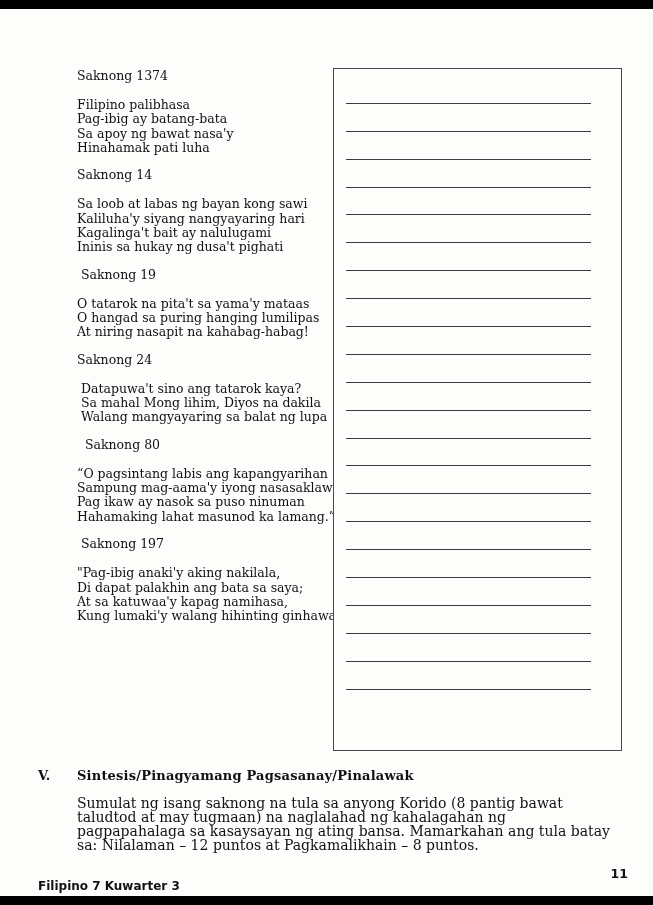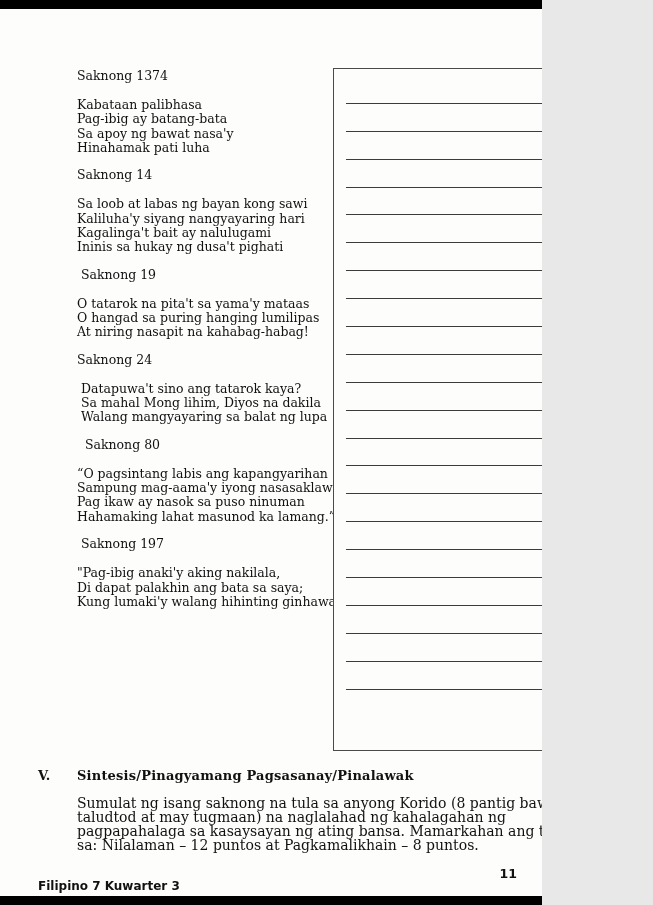--- a/index.html
+++ b/index.html
@@ -1,18 +1,18 @@
 <!DOCTYPE html>
 <html><head>
 <meta charset="utf-8">
 <style>
   html, body { margin: 0; padding: 0; background: #e8e8e8; }
   .page {
     position: relative;
-    width: 542px;
+    width: 653px;
     height: 905px;
     background: #fdfdfc;
     overflow: hidden;
     font-family: "DejaVu Serif", serif;
     color: #111;
   }
   .scan-bar { position: absolute; left: 0; width: 100%; background: #000; }
   .scan-bar.top { top: 0; height: 9px; }
   .scan-bar.bottom { bottom: 0; height: 9px; }
 
@@ -103,21 +103,21 @@
 </head>
 <body>
 
 <div class="page">
 
   <div class="scan-bar top"></div>
 
   <div class="stanza-list">
       <div class="stanza">
         <div class="stanza-title">Saknong 1374</div>
-        <div class="stanza-line">Kabataan palibhasa</div>
+        <div class="stanza-line">Filipino palibhasa</div>
         <div class="stanza-line">Pag-ibig ay batang-bata</div>
         <div class="stanza-line">Sa apoy ng bawat nasa'y</div>
         <div class="stanza-line">Hinahamak pati luha</div>
       </div>
       <div class="stanza">
         <div class="stanza-title">Saknong 14</div>
         <div class="stanza-line">Sa loob at labas ng bayan kong sawi</div>
         <div class="stanza-line">Kaliluha'y siyang nangyayaring hari</div>
         <div class="stanza-line">Kagalinga't bait ay nalulugami</div>
         <div class="stanza-line">Ininis sa hukay ng dusa't pighati</div>
@@ -138,20 +138,21 @@
         <div class="stanza-title">  Saknong 80</div>
         <div class="stanza-line">“O pagsintang labis ang kapangyarihan</div>
         <div class="stanza-line">Sampung mag-aama'y iyong nasasaklaw</div>
         <div class="stanza-line">Pag ikaw ay nasok sa puso ninuman</div>
         <div class="stanza-line">Hahamaking lahat masunod ka lamang.”</div>
       </div>
       <div class="stanza">
         <div class="stanza-title"> Saknong 197</div>
         <div class="stanza-line">"Pag-ibig anaki'y aking nakilala,</div>
         <div class="stanza-line">Di dapat palakhin ang bata sa saya;</div>
+        <div class="stanza-line">At sa katuwaa'y kapag namihasa,</div>
         <div class="stanza-line">Kung lumaki'y walang hihinting ginhawa.</div>
       </div>
     </div>
 
   <div class="answer-box">
     <div>
         <div class="blank-line"></div>
         <div class="blank-line"></div>
         <div class="blank-line"></div>
         <div class="blank-line"></div>

